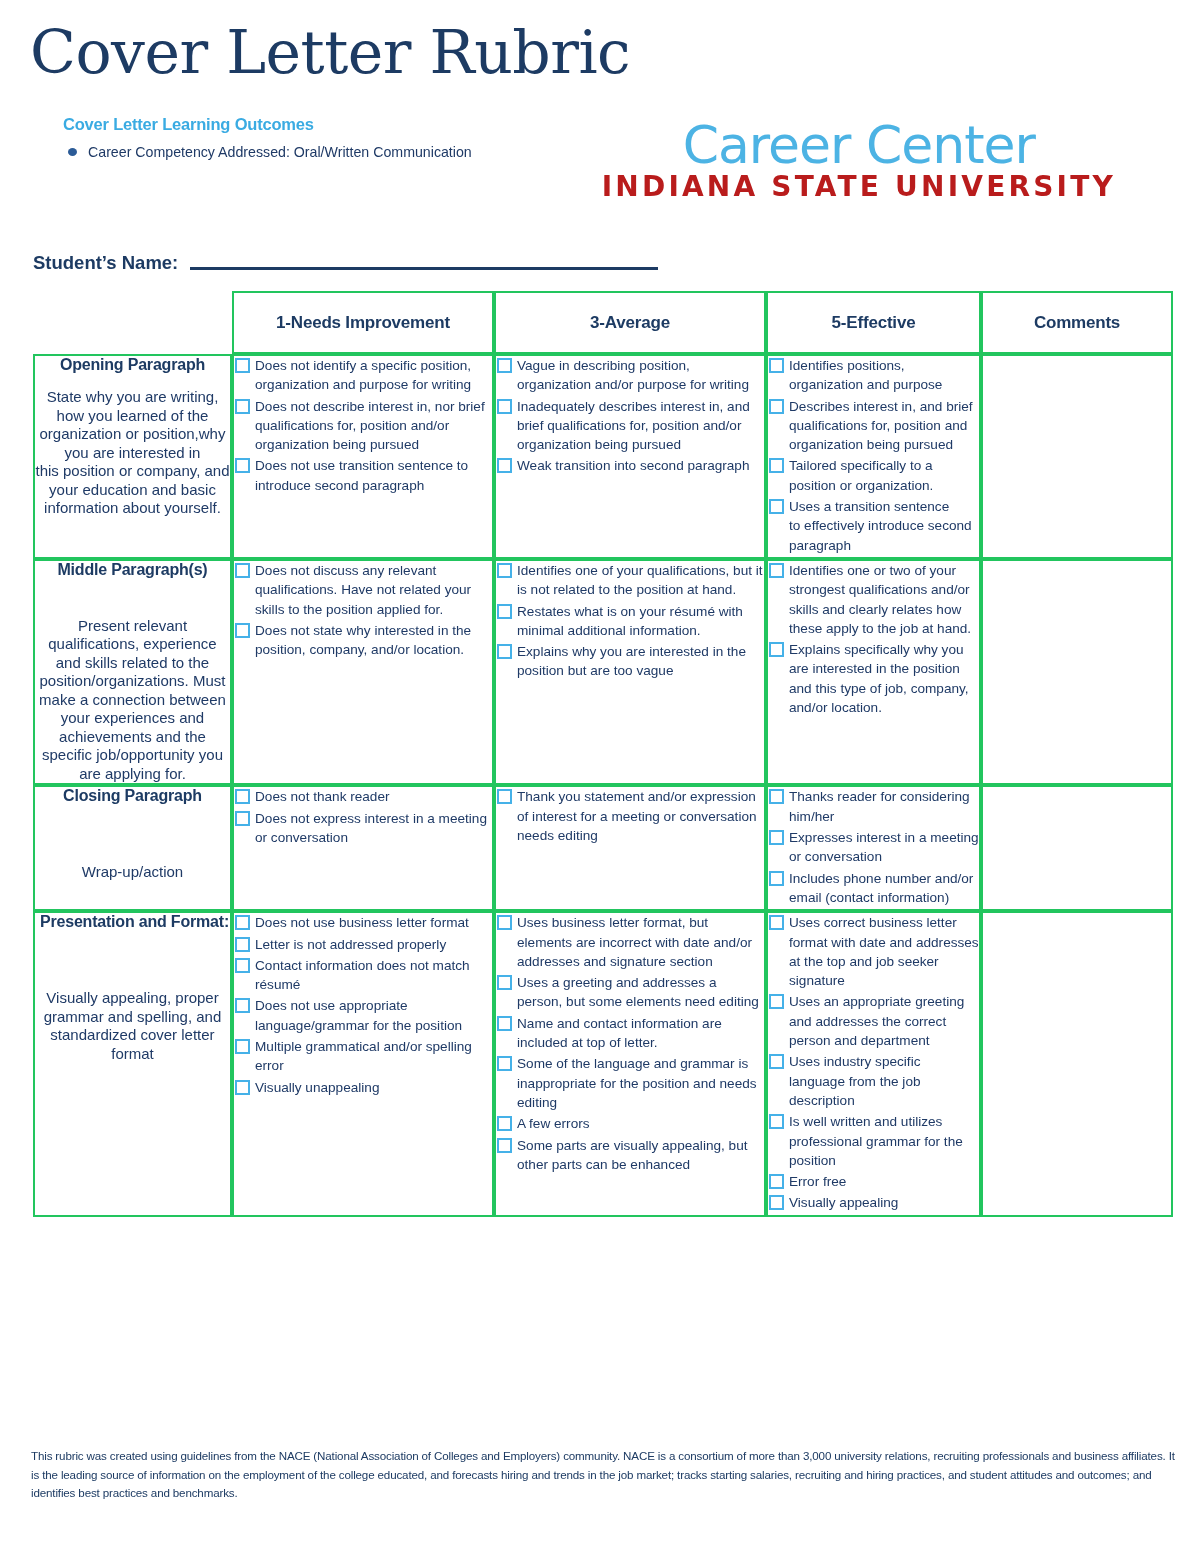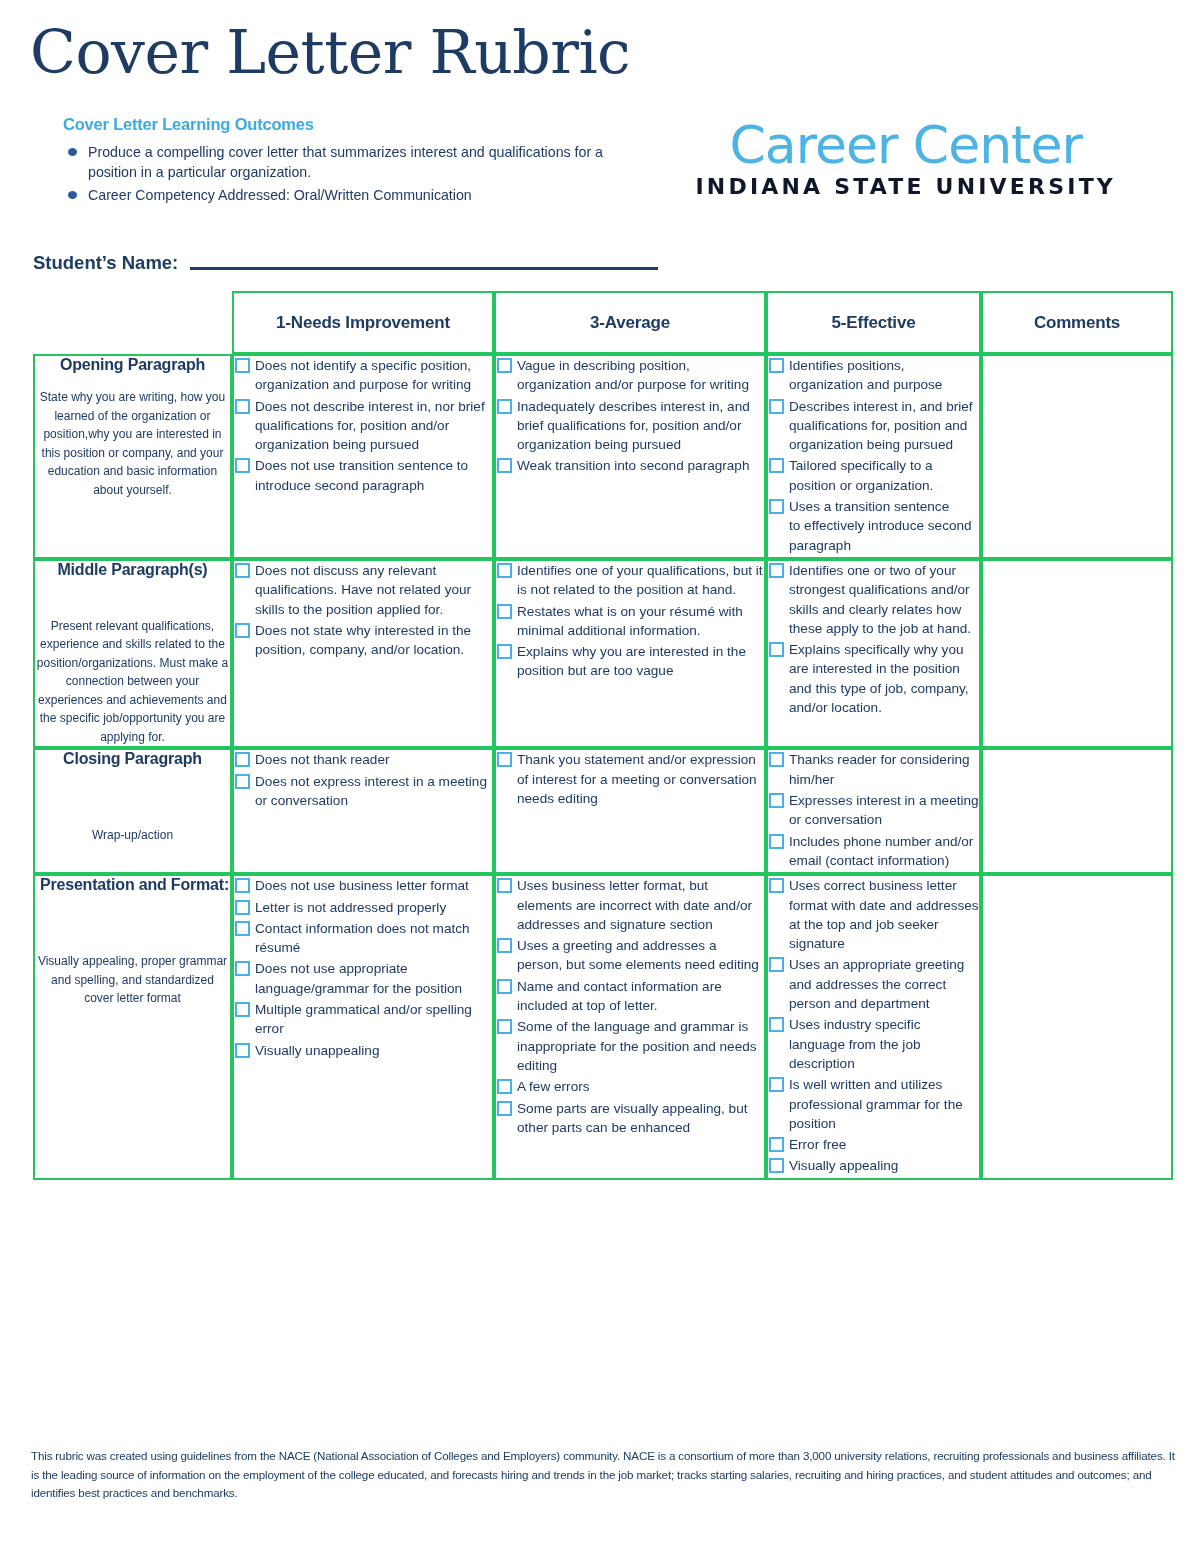--- a/index.html
+++ b/index.html
@@ -92,24 +92,24 @@
     font-family: "DejaVu Sans", sans-serif;
     font-size: 52px;
     line-height: 54px;
     font-weight: 400;
     color: #4cb3e4;
     letter-spacing: -1px;
     white-space: nowrap;
   }
   .logo-sub {
     font-family: "DejaVu Sans", sans-serif;
-    font-size: 22px;
+    font-size: 28px;
     line-height: 24px;
     font-weight: bold;
-    color: #0f172a;
+    color: #b91c1c;
     letter-spacing: 3.2px;
     white-space: nowrap;
     margin-top: 3px;
   }
 
   
   .student-line {
     position: absolute;
     left: 33px;
     top: 252px;
@@ -172,21 +172,21 @@
     font-weight: bold;
     color: #1d3b63;
     margin-bottom: 14px;
     letter-spacing: -0.2px;
   }
   .crit-title.left {
     text-align: left;
     padding-left: 5px;
   }
   .crit-desc {
-    font-size: 12px;
+    font-size: 15px;
     line-height: 18.5px;
     color: #1f3a66;
     text-align: center;
   }
   .crit-spacer-sm { height: 24px; }
   .crit-spacer-md { height: 44px; }
 
   .opt-cell {
     padding: 7px 6px 8px 6px;
   }
@@ -252,24 +252,20 @@
 </head>
 <body>
 
 <div class="page">
 
   <div class="title">Cover Letter Rubric</div>
 
   <div class="outcomes">
     <div class="outcomes-heading">Cover Letter Learning Outcomes</div>
     <ul class="outcome-list">
-      <li class="outcome-item justify-two">
-        <span class="bullet"></span>
-        <span class="txt">Produce a compelling cover letter that summarizes interest and qualifications for a position in a particular organization.</span>
-      </li>
       <li class="outcome-item">
         <span class="bullet"></span>
         <span class="txt">Career Competency Addressed: Oral/Written Communication</span>
       </li>
     </ul>
   </div>
 
   <div class="logo">
     <div class="logo-main">Career Center</div>
     <div class="logo-sub">INDIANA STATE UNIVERSITY</div>

